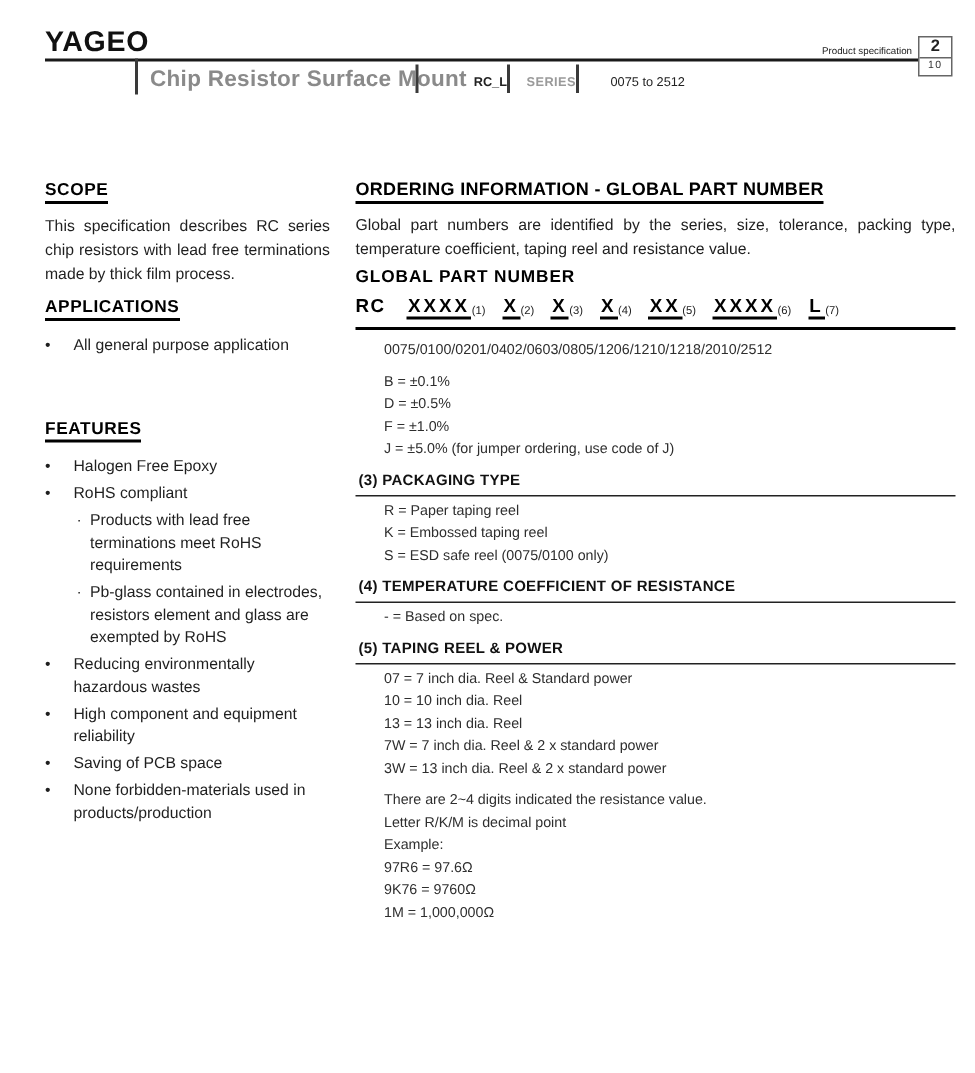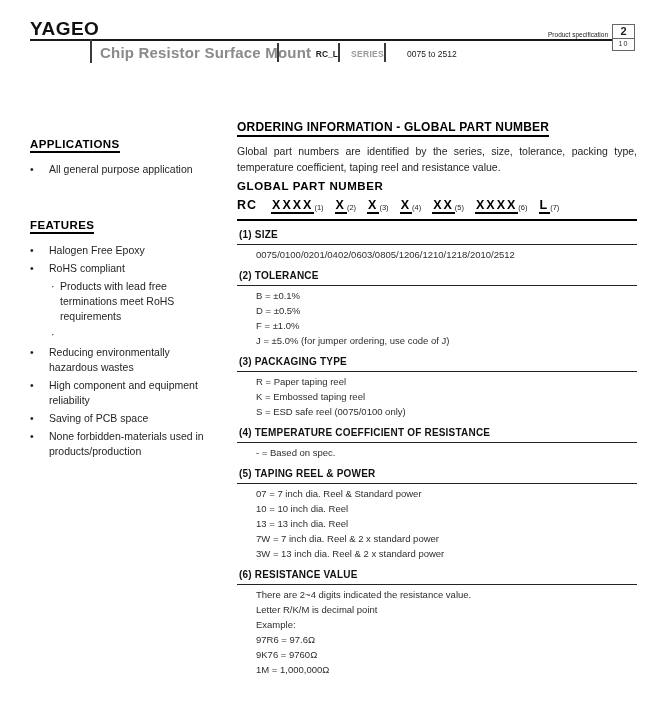--- a/index.html
+++ b/index.html
@@ -21,21 +21,21 @@
   .vbar-4 { left:384px; top:43px; height:19px; }
   .banner-title { position:absolute; left:100px; top:44px; font-size:15px; font-weight:800; color:#8a8a8a; letter-spacing:0.2px; }
   .banner-code { position:absolute; left:288px; top:49px; width:50px; text-align:right; font-size:8.5px; font-weight:700; color:#222; }
   .banner-series { position:absolute; left:340px; top:49px; width:44px; text-align:right; font-size:8.5px; font-weight:700; color:#9a9a9a; letter-spacing:0.3px; }
   .banner-range { position:absolute; left:384px; top:49px; font-size:8.5px; font-weight:400; color:#222;margin-left:23px; }
 
   
   .left-col { position:absolute; left:30px; top:117px; width:190px; }
   .lh { display:inline-block; font-size:11.5px; font-weight:900; letter-spacing:0.4px; color:#000; border-bottom:2px solid #000; padding-bottom:1px; }
   .scope-body { margin-top:7px; font-size:10.5px; line-height:16px; text-align:justify; color:#1f1f1f; }
-  .apps-block { margin-top:17px; }
+  .apps-block { margin-top:4px; }
   .feat-block { margin-top:38px; }
   .li { display:flex; font-size:10.5px; line-height:15px; margin-top:3px; color:#1f1f1f; }
   .li .bullet { flex:none; }
   .li.main .bullet { width:19px; }
   .li.sub { padding-left:21px; }
   .li.sub .bullet { width:9px; }
   .first-li { margin-top:9px; }
 
   
   .right-col { position:absolute; left:237px; top:117px; width:400px; }
@@ -69,20 +69,24 @@
   <div class="banner-title">Chip Resistor Surface Mount</div>
   <div class="vbar vbar-2"></div>
   <div class="banner-code">RC_L</div>
   <div class="vbar vbar-3"></div>
   <div class="banner-series">SERIES</div>
   <div class="vbar vbar-4"></div>
   <div class="banner-range">0075 to 2512</div>
 
   <div class="left-col">
 
+    <div>
+      <div class="lh">SCOPE</div>
+      <div class="scope-body">This specification describes RC series chip resistors with lead free terminations made by thick film process.</div>
+    </div>
 
     <div class="apps-block">
       <div class="lh">APPLICATIONS</div>
       <div class="li main first-li">
         <span class="bullet">•</span>
         <span>All general purpose application</span>
       </div>
     </div>
 
     <div class="feat-block">
@@ -94,20 +98,21 @@
       <div class="li main">
         <span class="bullet">•</span>
         <span>RoHS compliant</span>
       </div>
       <div class="li sub">
         <span class="bullet">·</span>
         <span>Products with lead free terminations meet RoHS requirements</span>
       </div>
       <div class="li sub">
         <span class="bullet">·</span>
+        <span>Pb-glass contained in electrodes, resistors element and glass are exempted by RoHS</span>
       </div>
       <div class="li main">
         <span class="bullet">•</span>
         <span>Reducing environmentally hazardous wastes</span>
       </div>
       <div class="li main">
         <span class="bullet">•</span>
         <span>High component and equipment reliability</span>
       </div>
       <div class="li main">
@@ -156,26 +161,24 @@
       </span>
       <span class="pn-group">
         <span class="pn-x">L</span>
         <span class="pn-num">(7)</span>
       </span>
     </div>
 
     <div class="thick-rule"></div>
 
     <div class="sec">
-      <div class="sec-h">(1) SIZE</div>
       <div class="sec-line first">0075/0100/0201/0402/0603/0805/1206/1210/1218/2010/2512</div>
     </div>
 
     <div class="sec">
-      <div class="sec-h">(2) TOLERANCE</div>
       <div class="sec-line first">B = ±0.1%</div>
       <div class="sec-line">D = ±0.5%</div>
       <div class="sec-line">F = ±1.0%</div>
       <div class="sec-line">J = ±5.0% (for jumper ordering, use code of J)</div>
     </div>
 
     <div class="sec">
       <div class="sec-h">(3) PACKAGING TYPE</div>
       <div class="sec-line first">R = Paper taping reel</div>
       <div class="sec-line">K = Embossed taping reel</div>
@@ -190,21 +193,20 @@
     <div class="sec">
       <div class="sec-h">(5) TAPING REEL &amp; POWER</div>
       <div class="sec-line first">07 = 7 inch dia. Reel &amp; Standard power</div>
       <div class="sec-line">10 = 10 inch dia. Reel</div>
       <div class="sec-line">13 = 13 inch dia. Reel</div>
       <div class="sec-line">7W = 7 inch dia. Reel &amp; 2 x standard power</div>
       <div class="sec-line">3W = 13 inch dia. Reel &amp; 2 x standard power</div>
     </div>
 
     <div class="sec">
-      <div class="sec-h">(6) RESISTANCE VALUE</div>
       <div class="sec-line first">There are 2~4 digits indicated the resistance value.</div>
       <div class="sec-line">Letter R/K/M is decimal point</div>
       <div class="sec-line">Example:</div>
       <div class="sec-line">97R6 = 97.6Ω</div>
       <div class="sec-line">9K76 = 9760Ω</div>
       <div class="sec-line">1M = 1,000,000Ω</div>
     </div>
 
   </div>
 

